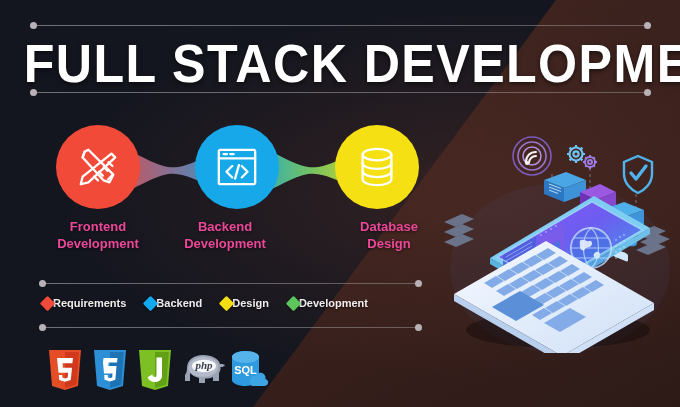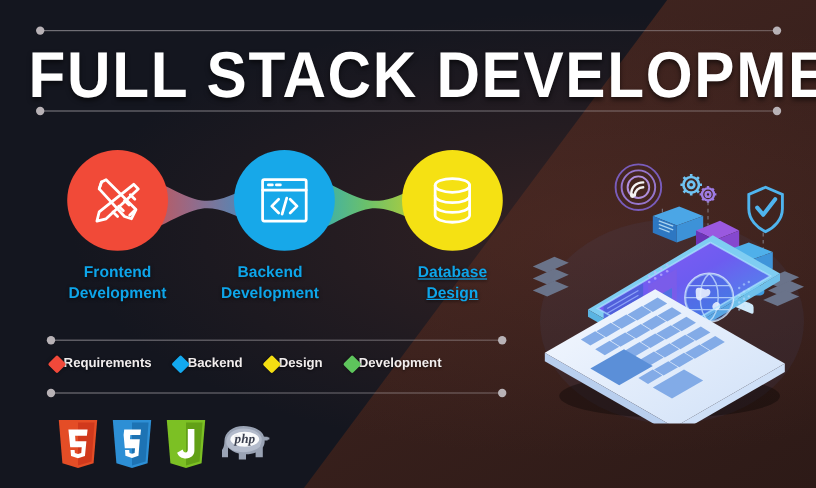--- a/index.html
+++ b/index.html
@@ -80,26 +80,26 @@
   .n3 { left:335px; top:7px; background:#f5e113; }
   
   .labels { position:absolute; left:0; top:218px; width:430px; height:48px; }
   .lab {
     position:absolute;
     width:150px;
     text-align:center;
     font-size:13px;
     font-weight:bold;
     line-height:17px;
-    color:#0ea5e9;
+    color:#ec4899;
     text-shadow:0 1px 3px rgba(0,0,0,0.6);
   }
   .lab1 { left:23px; }
   .lab2 { left:150px; }
-  .lab3 { left:302px;text-decoration:underline; }
+  .lab3 { left:314px; }
   
   .legend {
     position:absolute;
     left:42px; top:297px;
     display:flex; align-items:center;
     gap:19px;
   }
   .leg-item { display:flex; align-items:center; gap:0; }
   .diamond {
     width:11px; height:11px;
@@ -282,20 +282,30 @@
           <path d="M6 20 C6 12 13 7 22 7 C31 7 38 11 39 16 L42 16 L42 19 L39.5 19 C39.5 19 40 22 38 25 L38 33 L32 33 L32 29 C30 30 27 30.5 24 30.5 L24 35 L18 35 L18 30 C14 29 11 27 9 25 L9 33 L4 33 L4 27 C4 27 6 25 6 20 Z" fill="#9aa3b4"></path>
           <path d="M7.5 20.5 C7.5 13.8 13.8 9 22 9 C29.5 9 35.8 12.3 37 16.8 C37.3 18.2 37 21.2 35.8 23.2 L35.8 24 C32 27.5 27 28.8 22 28.8 C14.5 28.8 7.5 25.5 7.5 20.5 Z" fill="#b3bbcb"></path>
           <ellipse cx="16" cy="16.5" rx="2" ry="2.4" fill="#2a2f3a"></ellipse>
           <path d="M39 16 L43.5 16.5 L43.5 18.3 L39.5 18.6 Z" fill="#9aa3b4"></path>
           <ellipse cx="23" cy="18" rx="12" ry="6.2" fill="#ffffff" opacity="0.92"></ellipse>
           <text x="23" y="21" font-family="Liberation Serif, serif" font-size="11" font-style="italic" font-weight="bold" fill="#3c4150" text-anchor="middle">php</text>
         </g>
       </svg>
     </div>
 
+    <div class="tech-item">
+      <svg width="44" height="46" viewBox="0 0 44 46">
+        <g>
+          <path d="M6 9 C6 5.7 12 3 19.5 3 C27 3 33 5.7 33 9 L33 32 C33 35.3 27 38 19.5 38 C12 38 6 35.3 6 32 Z" fill="#2e9ae0"></path>
+          <ellipse cx="19.5" cy="9" rx="13.5" ry="6" fill="#55b3ea"></ellipse>
+          <text x="19.5" y="26" font-family="Liberation Sans, sans-serif" font-size="11" font-weight="bold" fill="#ffffff" text-anchor="middle">SQL</text>
+          <path d="M24 33 C24 29.7 26.5 27.5 29.5 27.8 C30.6 25.3 33.3 24 36 25 C38.6 25.9 40 28.6 39.4 31 C41.4 31.6 42.5 33.4 42 35.2 C41.6 36.9 40 38 38.2 38 L26.5 38 C24.9 38 24 35.8 24 33 Z" fill="#3da5e4"></path>
+        </g>
+      </svg>
+    </div>
 
   </div>
 
   <div id="art">
     <svg width="240" height="235" viewBox="0 0 240 235">
       <defs>
         <linearGradient id="scr" x1="0" y1="0" x2="1" y2="1">
           <stop offset="0%" stop-color="#8b5cf6"></stop>
           <stop offset="45%" stop-color="#6d5cf0"></stop>
           <stop offset="100%" stop-color="#3ba6e8"></stop>

